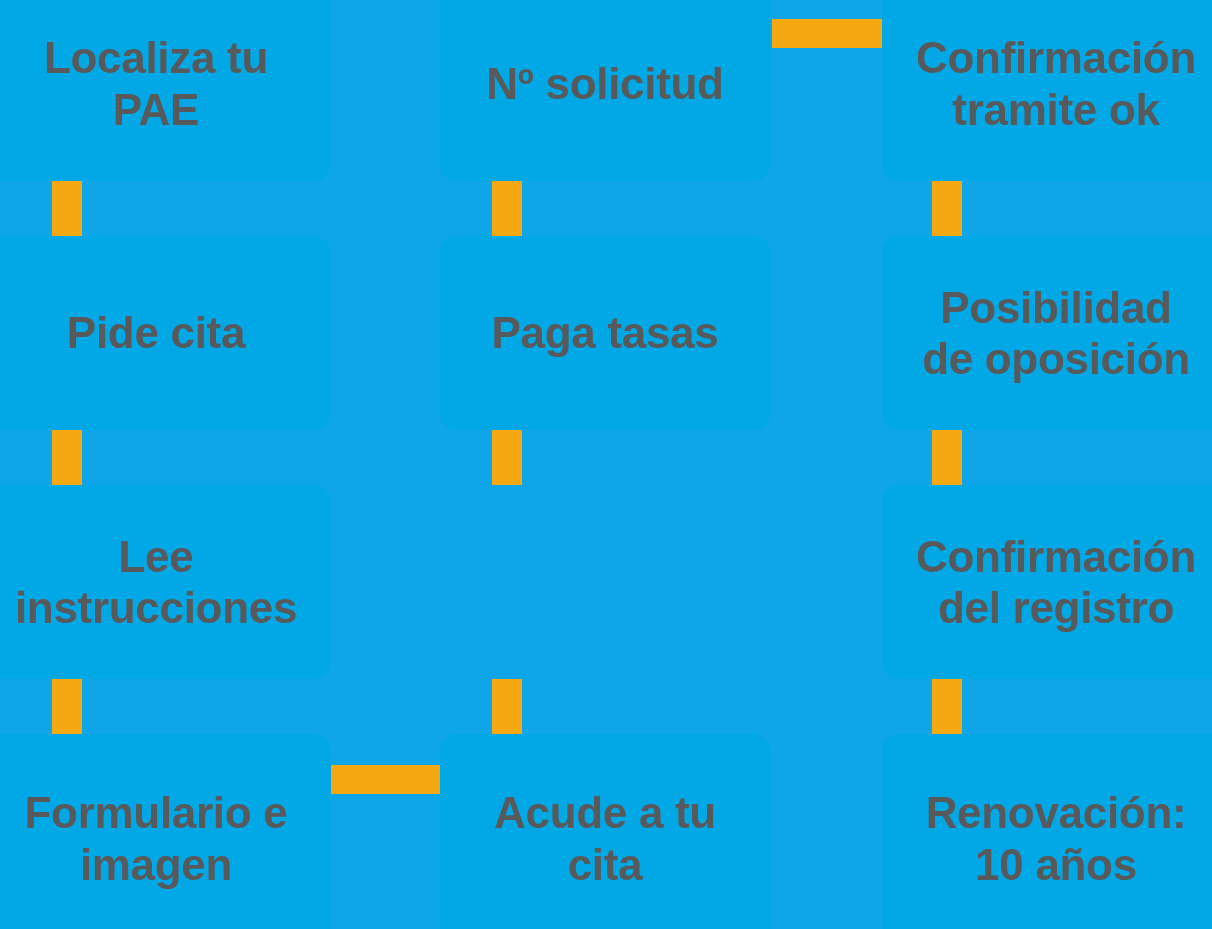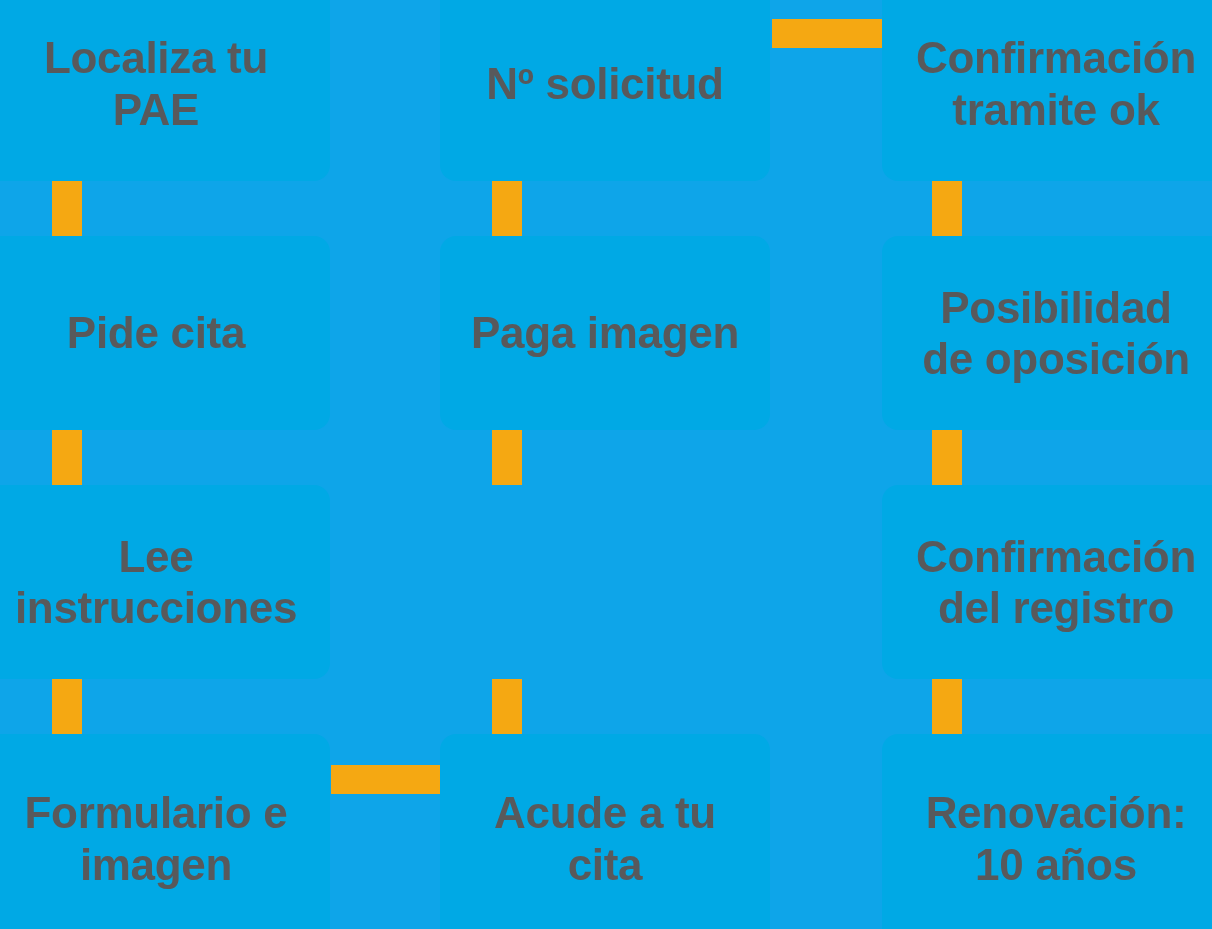--- a/index.html
+++ b/index.html
@@ -68,21 +68,21 @@
   <div class="node" style="left:-18px; top:236px; width:348px; height:194px; border-radius:0 16px 16px 0;">Pide cita</div>
 
   <div class="node" style="left:-18px; top:485px; width:348px; height:194px; border-radius:0 16px 16px 0;">Lee
 instrucciones</div>
 
   <div class="node" style="left:-18px; top:734px; width:348px; height:209px; border-radius:0 16px 16px 0;">Formulario e
 imagen</div>
 
   <div class="node" style="left:440px; top:-14px; width:330px; height:195px;">Nº solicitud</div>
 
-  <div class="node" style="left:440px; top:236px; width:330px; height:194px;">Paga imagen</div>
+  <div class="node" style="left:440px; top:236px; width:330px; height:194px;">Paga tasas</div>
 
 
   <div class="node" style="left:440px; top:734px; width:330px; height:209px;">Acude a tu
 cita</div>
 
   <div class="node" style="left:882px; top:-14px; width:348px; height:195px; border-radius:16px 0 0 16px;">Confirmación
 tramite ok</div>
 
   <div class="node" style="left:882px; top:236px; width:348px; height:194px; border-radius:16px 0 0 16px;">Posibilidad
 de oposición</div>

